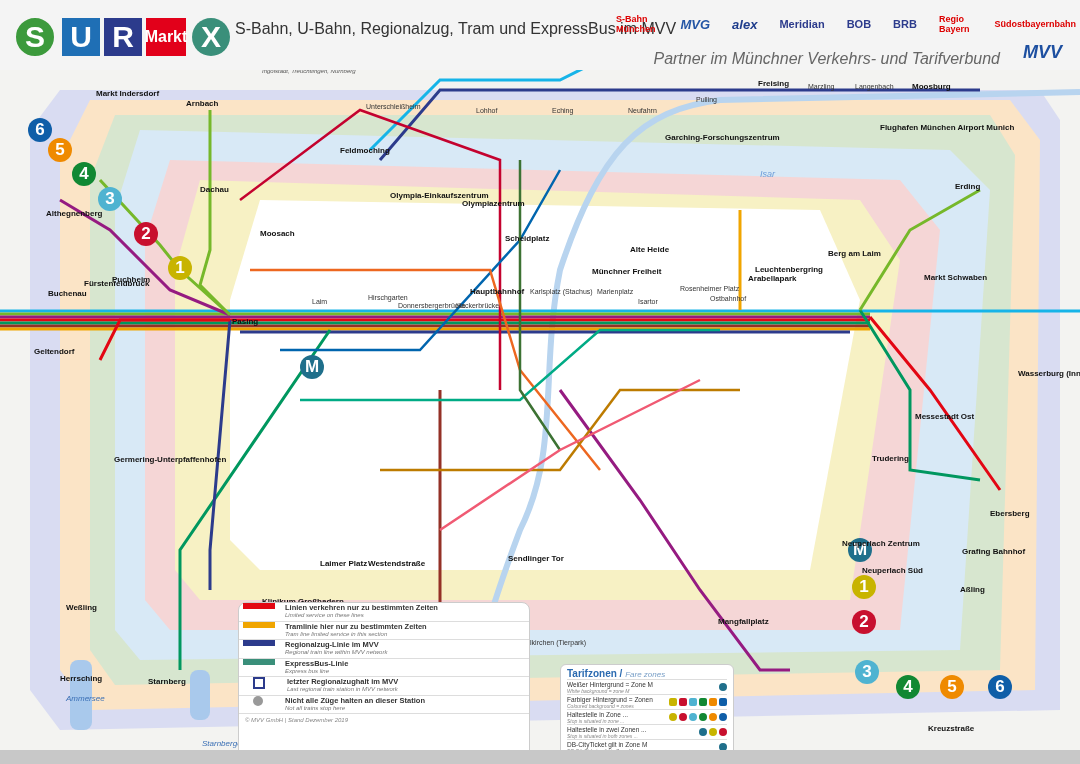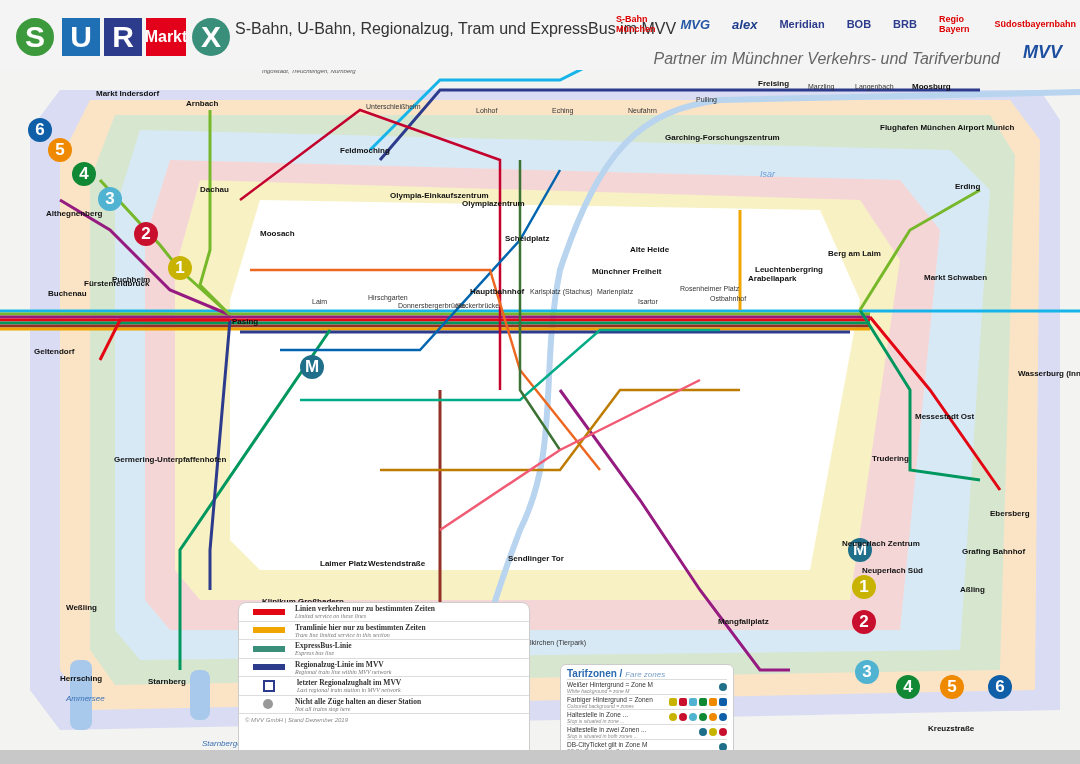--- a/index.html
+++ b/index.html
@@ -20,21 +20,21 @@
   .partner.meridian{color:#2c3b8c;font-size:11px;}
   .partner.db{color:#d00;font-size:9px;}
   .partner-line{position:absolute;right:80px;top:50px;font-size:16px;font-style:italic;color:#666;}
   .mvv-logo{position:absolute;right:18px;top:42px;font-weight:bold;color:#1d4fa0;font-size:18px;font-style:italic;}
   .map{position:absolute;left:0;top:70px;width:1080px;height:680px;background:#f3f3f1;overflow:hidden;}
   .map svg{position:absolute;left:0;top:0;}
   .st{position:absolute;font-size:7px;color:#333;white-space:nowrap;line-height:1;}
   .st.b{font-weight:bold;font-size:8px;color:#111;}
   .zone-num{position:absolute;width:24px;height:24px;border-radius:50%;color:#fff;font-weight:bold;font-size:17px;display:flex;align-items:center;justify-content:center;}
   .legend{position:absolute;left:238px;top:602px;width:290px;height:158px;background:#fff;border-radius:8px;border:1px solid #ccc;}
-  .leg-row{display:flex;align-items:center;height:17.5px;border-bottom:1px solid #ddd;font-size:7.5px;color:#333;padding-left:14px;font-family:Liberation Serif, serif;}
+  .leg-row{display:flex;align-items:flex-start;height:17.5px;border-bottom:1px solid #ddd;font-size:7.5px;color:#333;padding-left:4px;}
   .leg-sym{width:32px;height:6px;margin-right:10px;}
   .leg-txt span{display:block;font-size:6px;font-style:italic;color:#777;}
   .copyright{font-size:6px;font-style:italic;color:#888;padding:3px 6px;}
   .fare{position:absolute;left:560px;top:664px;width:174px;height:96px;background:#fff;border-radius:6px;border:1px solid #ccc;padding:3px 6px;box-sizing:border-box;}
   .fare-title{font-size:10px;font-weight:bold;color:#2a6ab0;}
   .fare-title i{font-weight:normal;font-size:8px;color:#7aa0c8;}
   .fare-row{display:flex;justify-content:space-between;align-items:center;font-size:6.5px;color:#333;border-top:1px solid #ddd;height:14px;}
   .fare-row i{display:block;font-size:5px;color:#888;}
   .dots{display:flex;gap:2px;}
   .dot{width:8px;height:8px;border-radius:50%;}
@@ -217,26 +217,26 @@
 <div class="legend">
   <div class="leg-row">
       <div class="leg-sym" style="background:#e30613"></div>
       <div class="leg-txt"><b>Linien verkehren nur zu bestimmten Zeiten</b><span>Limited service on these lines</span></div>
     </div>
   <div class="leg-row">
       <div class="leg-sym" style="background:#f0a500"></div>
       <div class="leg-txt"><b>Tramlinie hier nur zu bestimmten Zeiten</b><span>Tram line limited service in this section</span></div>
     </div>
   <div class="leg-row">
+      <div class="leg-sym" style="background:#2c3b8c"></div>
+      <div class="leg-txt"><b>Regionalzug-Linie im MVV</b><span>Regional train line within MVV network</span></div>
+    </div>
+  <div class="leg-row">
       <div class="leg-sym" style="background:#3a8f7a"></div>
       <div class="leg-txt"><b>ExpressBus-Linie</b><span>Express bus line</span></div>
-    </div>
-  <div class="leg-row">
-      <div class="leg-sym" style="background:#2c3b8c"></div>
-      <div class="leg-txt"><b>Regionalzug-Linie im MVV</b><span>Regional train line within MVV network</span></div>
     </div>
   <div class="leg-row">
       <div class="leg-sym" style="background:transparent;border:2px solid #2c3b8c;width:8px;height:8px;margin-left:10px;margin-right:22px"></div>
       <div class="leg-txt"><b>letzter Regionalzughalt im MVV</b><span>Last regional train station in MVV network</span></div>
     </div>
   <div class="leg-row">
       <div class="leg-sym" style="background:#999;width:10px;height:10px;border-radius:50%;margin-left:10px;margin-right:22px"></div>
       <div class="leg-txt"><b>Nicht alle Züge halten an dieser Station</b><span>Not all trains stop here</span></div>
     </div>
   <div class="copyright">© MVV GmbH | Stand Dezember 2019</div>

